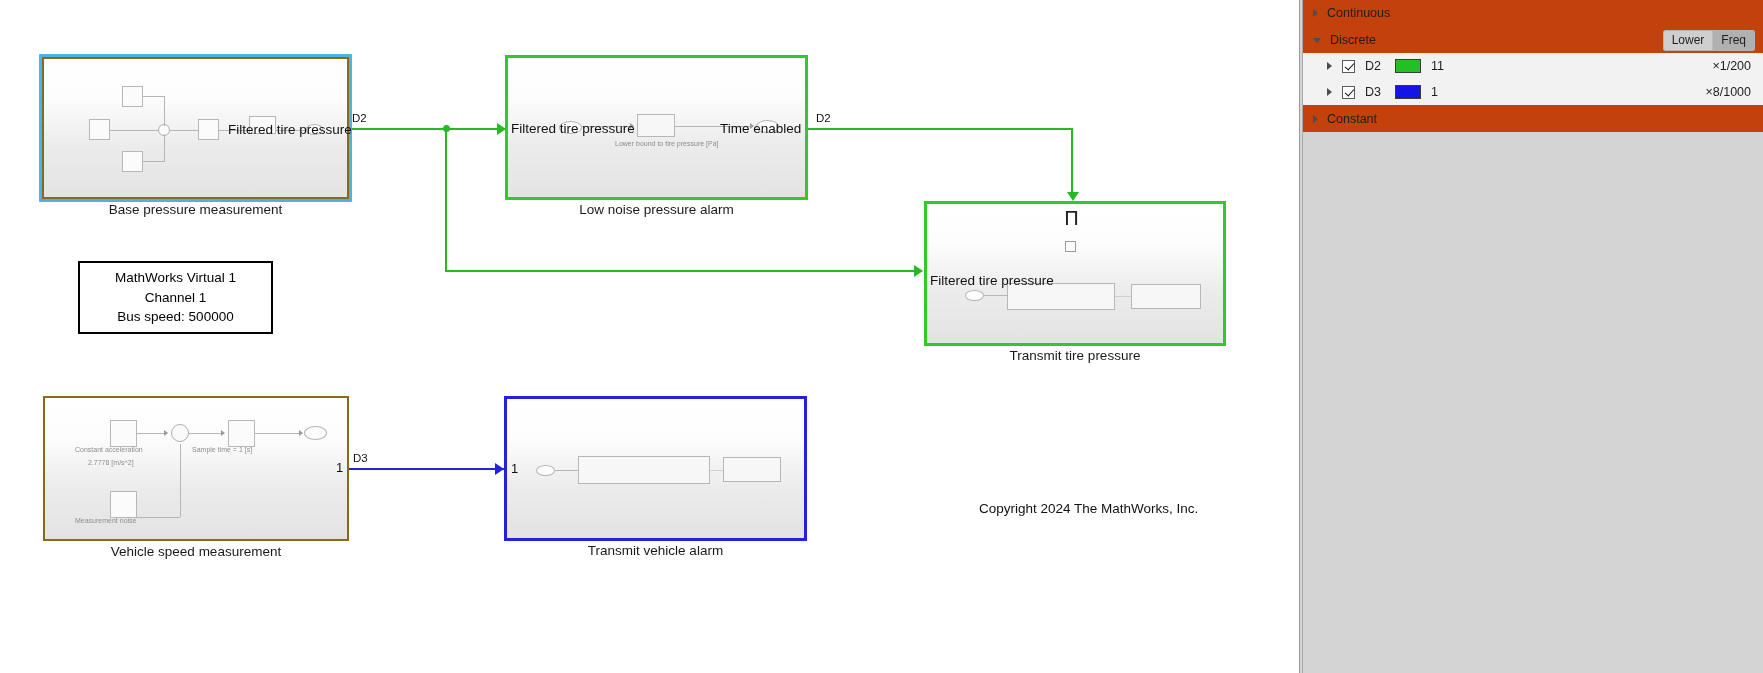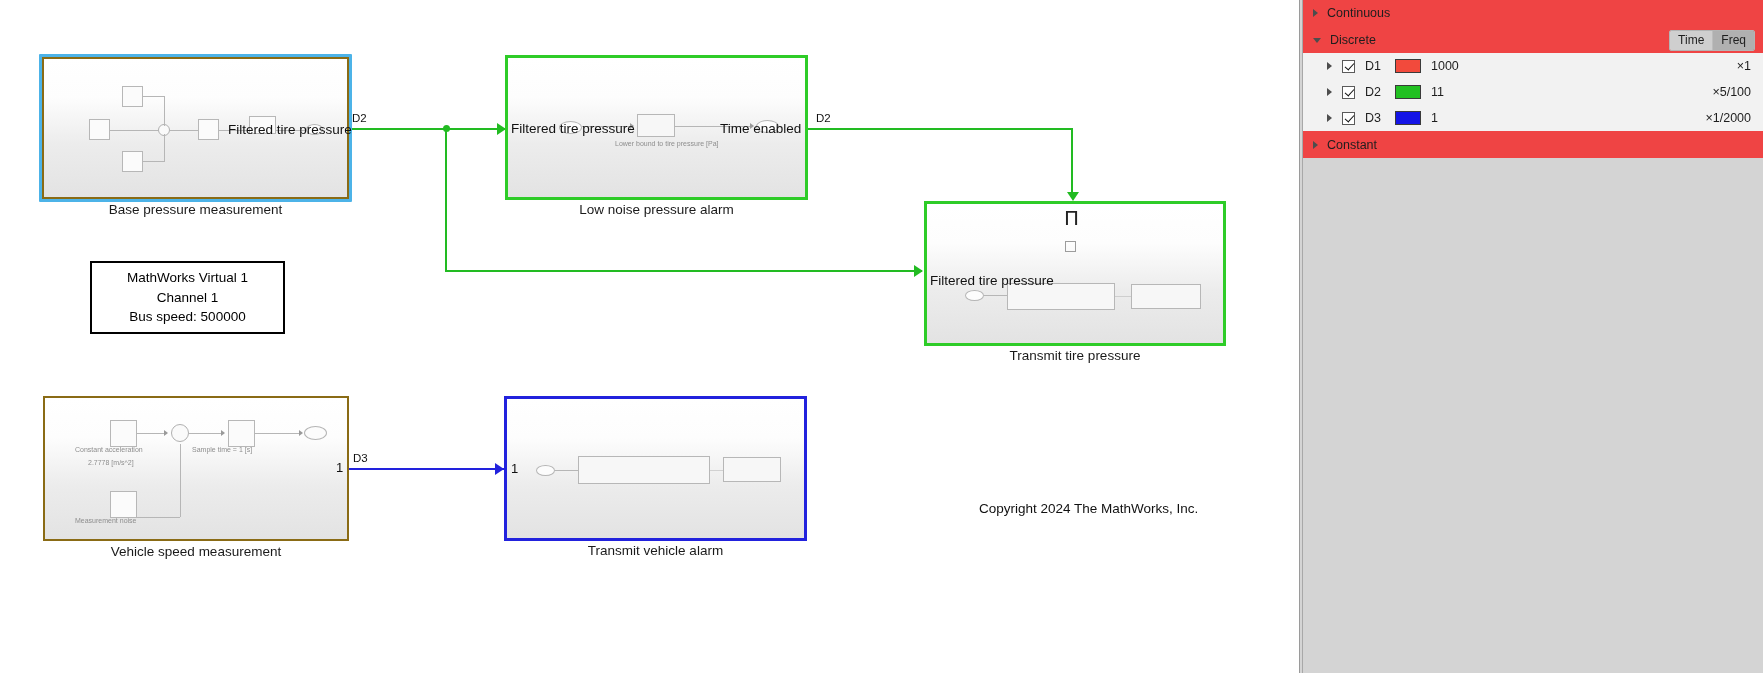--- a/index.html
+++ b/index.html
@@ -136,21 +136,21 @@
   #panel-inner {
     position: absolute; left: 2px; top: 0; right: 0; bottom: 0;
     background: #d4d4d4;
     border-left: 1px solid #a8a8a8;
   }
   .grp-row {
     position: relative;
     height: 27px;
     display: flex; align-items: center;
     padding-left: 10px;
-    background: #ef4444;
+    background: #c2410c;
   }
   .tri {
     width: 0; height: 0; margin-right: 9px;
     border-left: 5px solid #4d4d4d;
     border-top: 4px solid transparent;
     border-bottom: 4px solid transparent;
   }
   .tri.open {
     border-left: 4px solid transparent;
     border-right: 4px solid transparent;
@@ -323,71 +323,63 @@
       <div class="body"></div>
       <div class="port-num" style="left:4px; top:62px;">1</div>
       <div class="mini-oval" style="left:29px; top:66px; width:19px; height:11px;"></div>
       <div class="mini-line h" style="left:48px; top:71px; width:23px;"></div>
       <div class="mini-rect solid" style="left:71px; top:57px; width:132px; height:28px;"></div>
       <div class="mini-line h" style="left:203px; top:71px; width:13px; opacity:.55;"></div>
       <div class="mini-rect solid" style="left:216px; top:58px; width:58px; height:25px;"></div>
       <div class="caption">Transmit vehicle alarm</div>
     </div>
 
-    <div id="can-block" style="left:78px; top:261px; width:195px; height:73px;margin-left:12px;">
+    <div id="can-block" style="left:78px; top:261px; width:195px; height:73px;">
       <div>MathWorks Virtual 1</div>
       <div>Channel 1</div>
       <div>Bus speed: 500000</div>
     </div>
 
     <div id="copyright" style="left:979px; top:501px;">Copyright 2024 The MathWorks, Inc.</div>
   </div>
 
   <div id="panel">
     <div id="panel-inner">
 
       <div class="grp-row" style="height:26px;">
         <span class="tri"></span>
         <span class="grp-label">Continuous</span>
       </div>
 
       <div class="grp-row" style="height:27px;">
         <span class="tri open"></span>
         <span class="grp-label">Discrete</span>
         <span class="seg-wrap">
-          <span class="seg">Time</span>
+          <span class="seg">Lower</span>
           <span class="seg active">Freq</span>
         </span>
       </div>
 
 
       <div class="rate-list">
-        <div class="rate-row">
-          <span class="tri"></span>
-          <span class="cbx"></span>
-          <span class="rate-name">D1</span>
-          <span class="swatch" style="background:#f24a3c;"></span>
-          <span class="rate-val">1000</span>
-          <span class="rate-mult">×1</span>
-        </div>
         <div class="rate-row">
           <span class="tri"></span>
           <span class="cbx"></span>
           <span class="rate-name">D2</span>
           <span class="swatch" style="background:#22c022;"></span>
           <span class="rate-val">11</span>
-          <span class="rate-mult">×5/100</span>
+          <span class="rate-mult">×1/200</span>
         </div>
         <div class="rate-row">
           <span class="tri"></span>
           <span class="cbx"></span>
           <span class="rate-name">D3</span>
           <span class="swatch" style="background:#1414e6;"></span>
           <span class="rate-val">1</span>
-          <span class="rate-mult">×1/2000</span>
+          <span class="rate-mult">×8/1000</span>
         </div>
       </div>
 
       <div class="grp-row" style="height:27px;">
         <span class="tri"></span>
         <span class="grp-label">Constant</span>
       </div>
 
 
     </div>

